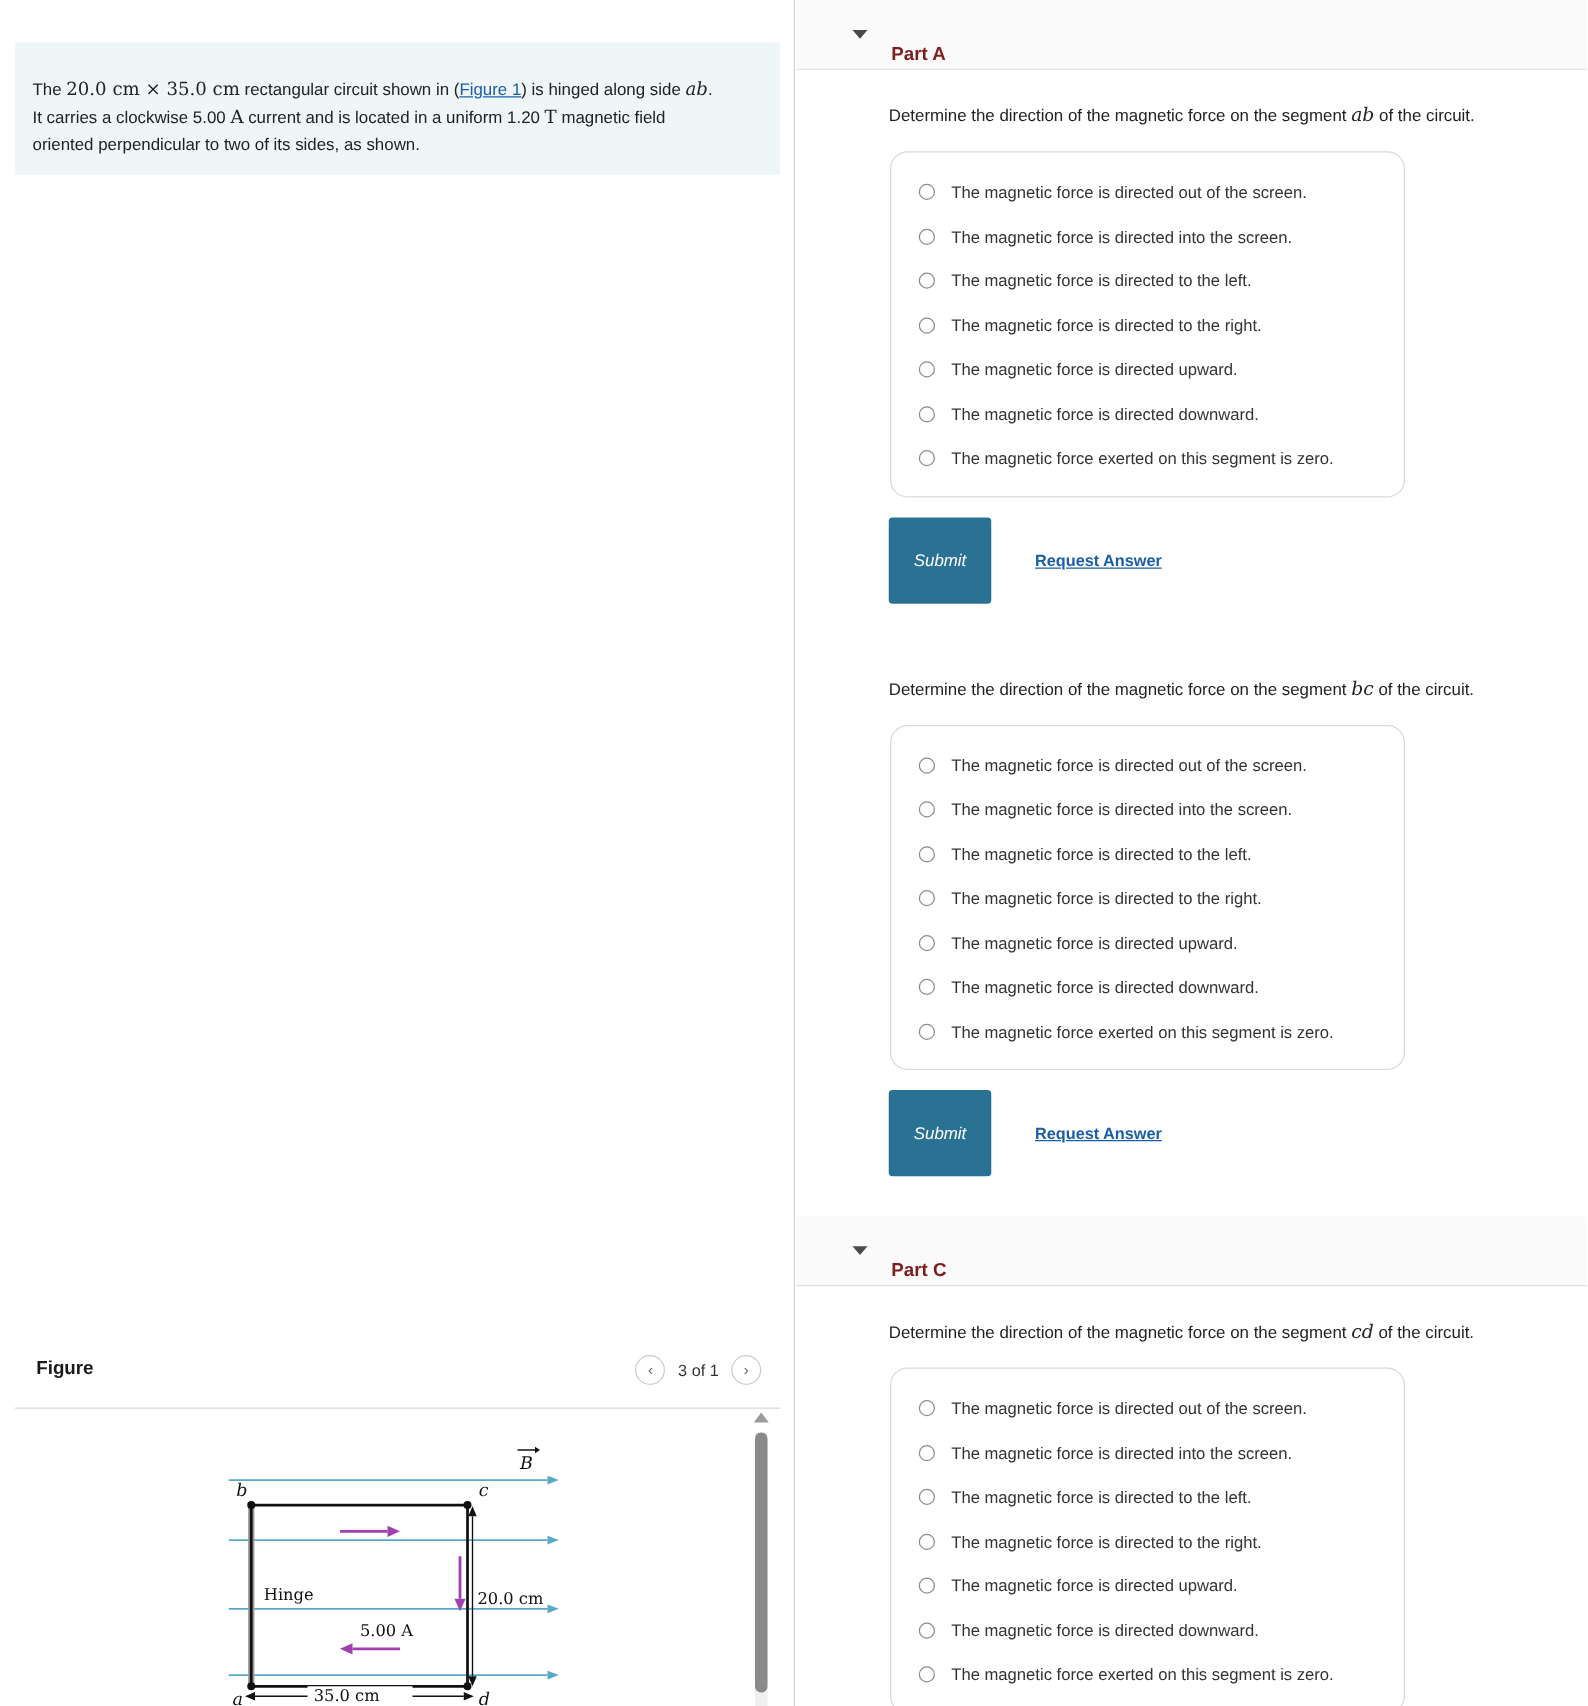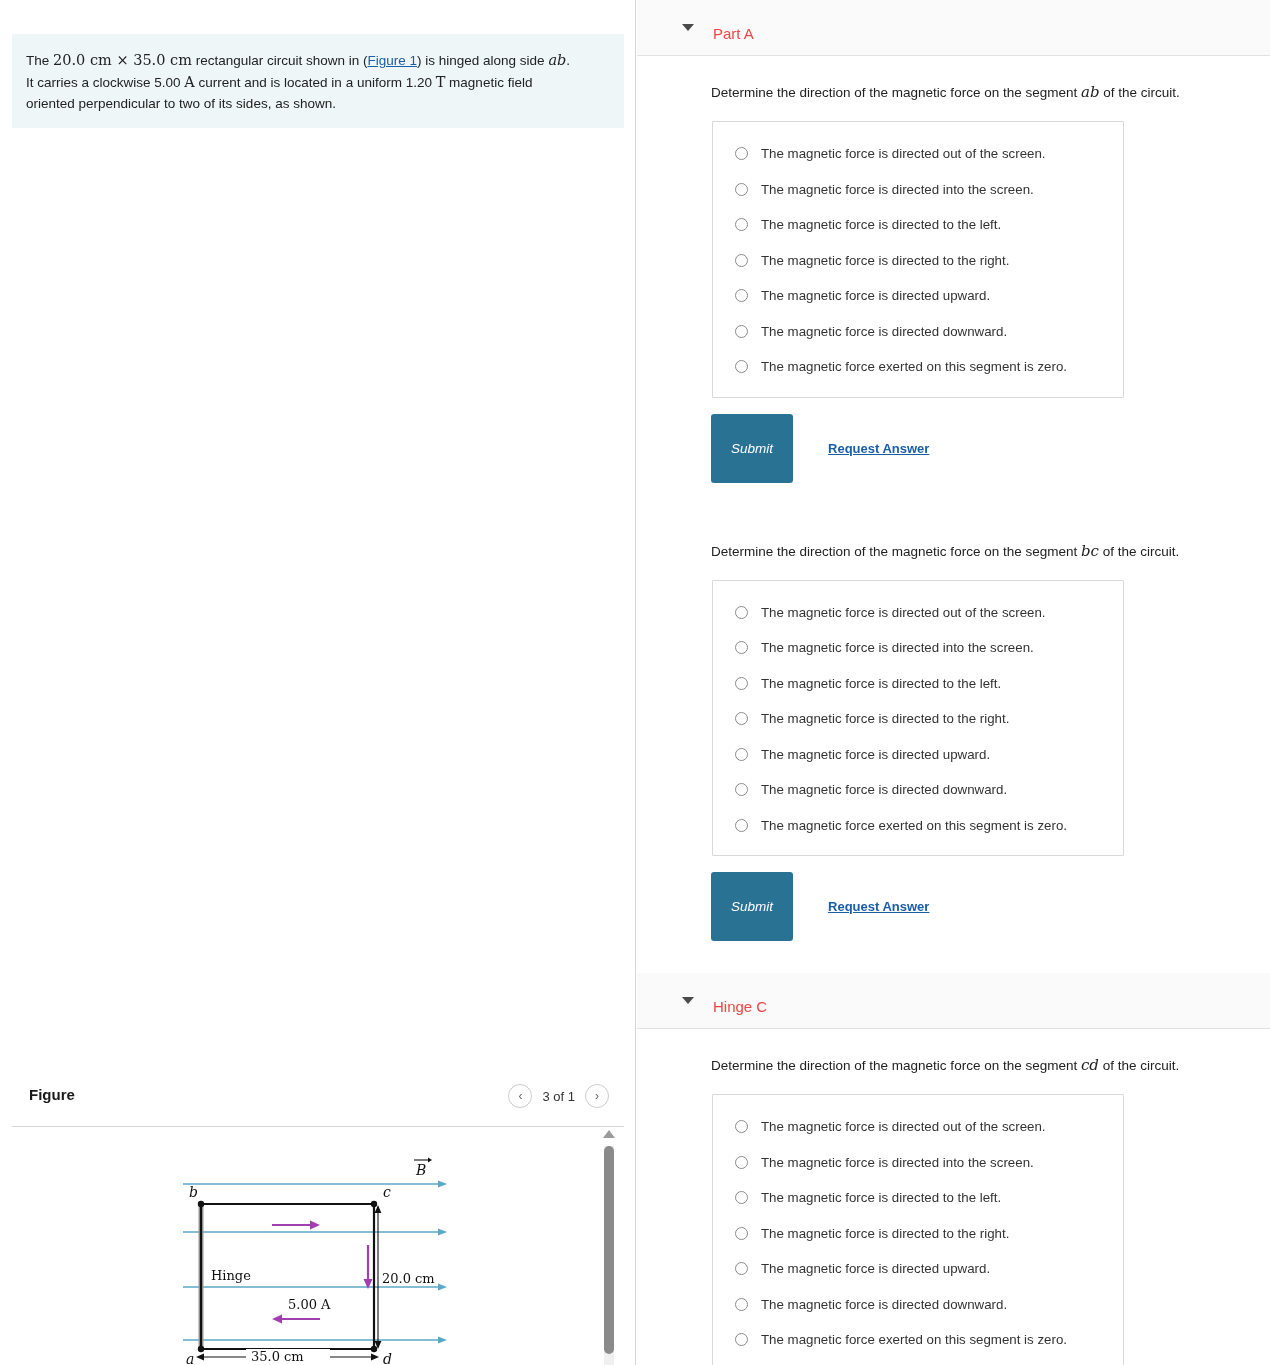--- a/index.html
+++ b/index.html
@@ -31,21 +31,21 @@
     background: #ffffff;
     border-right: 1px solid #d6d6d6;
     box-sizing: border-box;
   }
   .problem-box {
     position: absolute;
     left: 12px;
     top: 34px;
     width: 612px;
     background: #eef6f7;
-    padding: 16px 14px 14px 14px;
+    padding: 28px 14px 14px 14px;
     box-sizing: border-box;
     line-height: 1.5;
     font-size: 13.5px;
     color: #222;
   }
   .problem-box .mathtt {
     font-family: "DejaVu Serif", serif;
     font-size: 14.5px;
   }
   .problem-box .mathit {
@@ -187,45 +187,45 @@
     width: 0;
     height: 0;
     border-left: 6px solid transparent;
     border-right: 6px solid transparent;
     border-top: 7px solid #4a4a4a;
     cursor: pointer;
   }
   .part-title {
     position: absolute;
     left: 76px;
-    top: 25px;
+    top: 35px;
     font-size: 15px;
-    font-weight: normal;
-    color: #ef4444;
+    font-weight: bold;
+    color: #7f1d1d;
   }
   .part-body {
     position: relative;
     padding: 0;
   }
   .question-text {
     margin: 26px 0 0 74px;
     font-size: 13.5px;
     color: #222;
     line-height: 1.4;
   }
   .question-text .mi {
     font-family: "DejaVu Serif", serif;
     font-style: italic;
     font-size: 15px;
   }
   .choices-box {
     margin: 18px 0 0 75px;
     width: 412px;
     border: 1px solid #d9d9d9;
-    border-radius: 1px;
+    border-radius: 14px;
     padding: 14px 0 12px 0;
     box-sizing: border-box;
     background: #fff;
   }
   .choice-row {
     display: flex;
     align-items: center;
     height: 35.5px;
     padding-left: 22px;
     cursor: pointer;
@@ -458,21 +458,21 @@
       </div>
       <div class="actions">
         <button class="submit-btn">Submit</button>
         <span class="request-answer">Request Answer</span>
       </div>
       <div class="spacer-32"></div>
     </div>
 
     <div class="part-header">
       <div class="caret"></div>
-      <div class="part-title">Hinge C</div>
+      <div class="part-title">Part C</div>
     </div>
     <div class="part-body">
       <div class="question-text">
         <span>Determine the direction of the magnetic force on the segment </span><span class="mi">cd</span><span> of the circuit.</span>
       </div>
       <div class="choices-box">
         <div class="choice-row">
           <span class="radio"></span>
           <span class="choice-label">The magnetic force is directed out of the screen.</span>
         </div>

